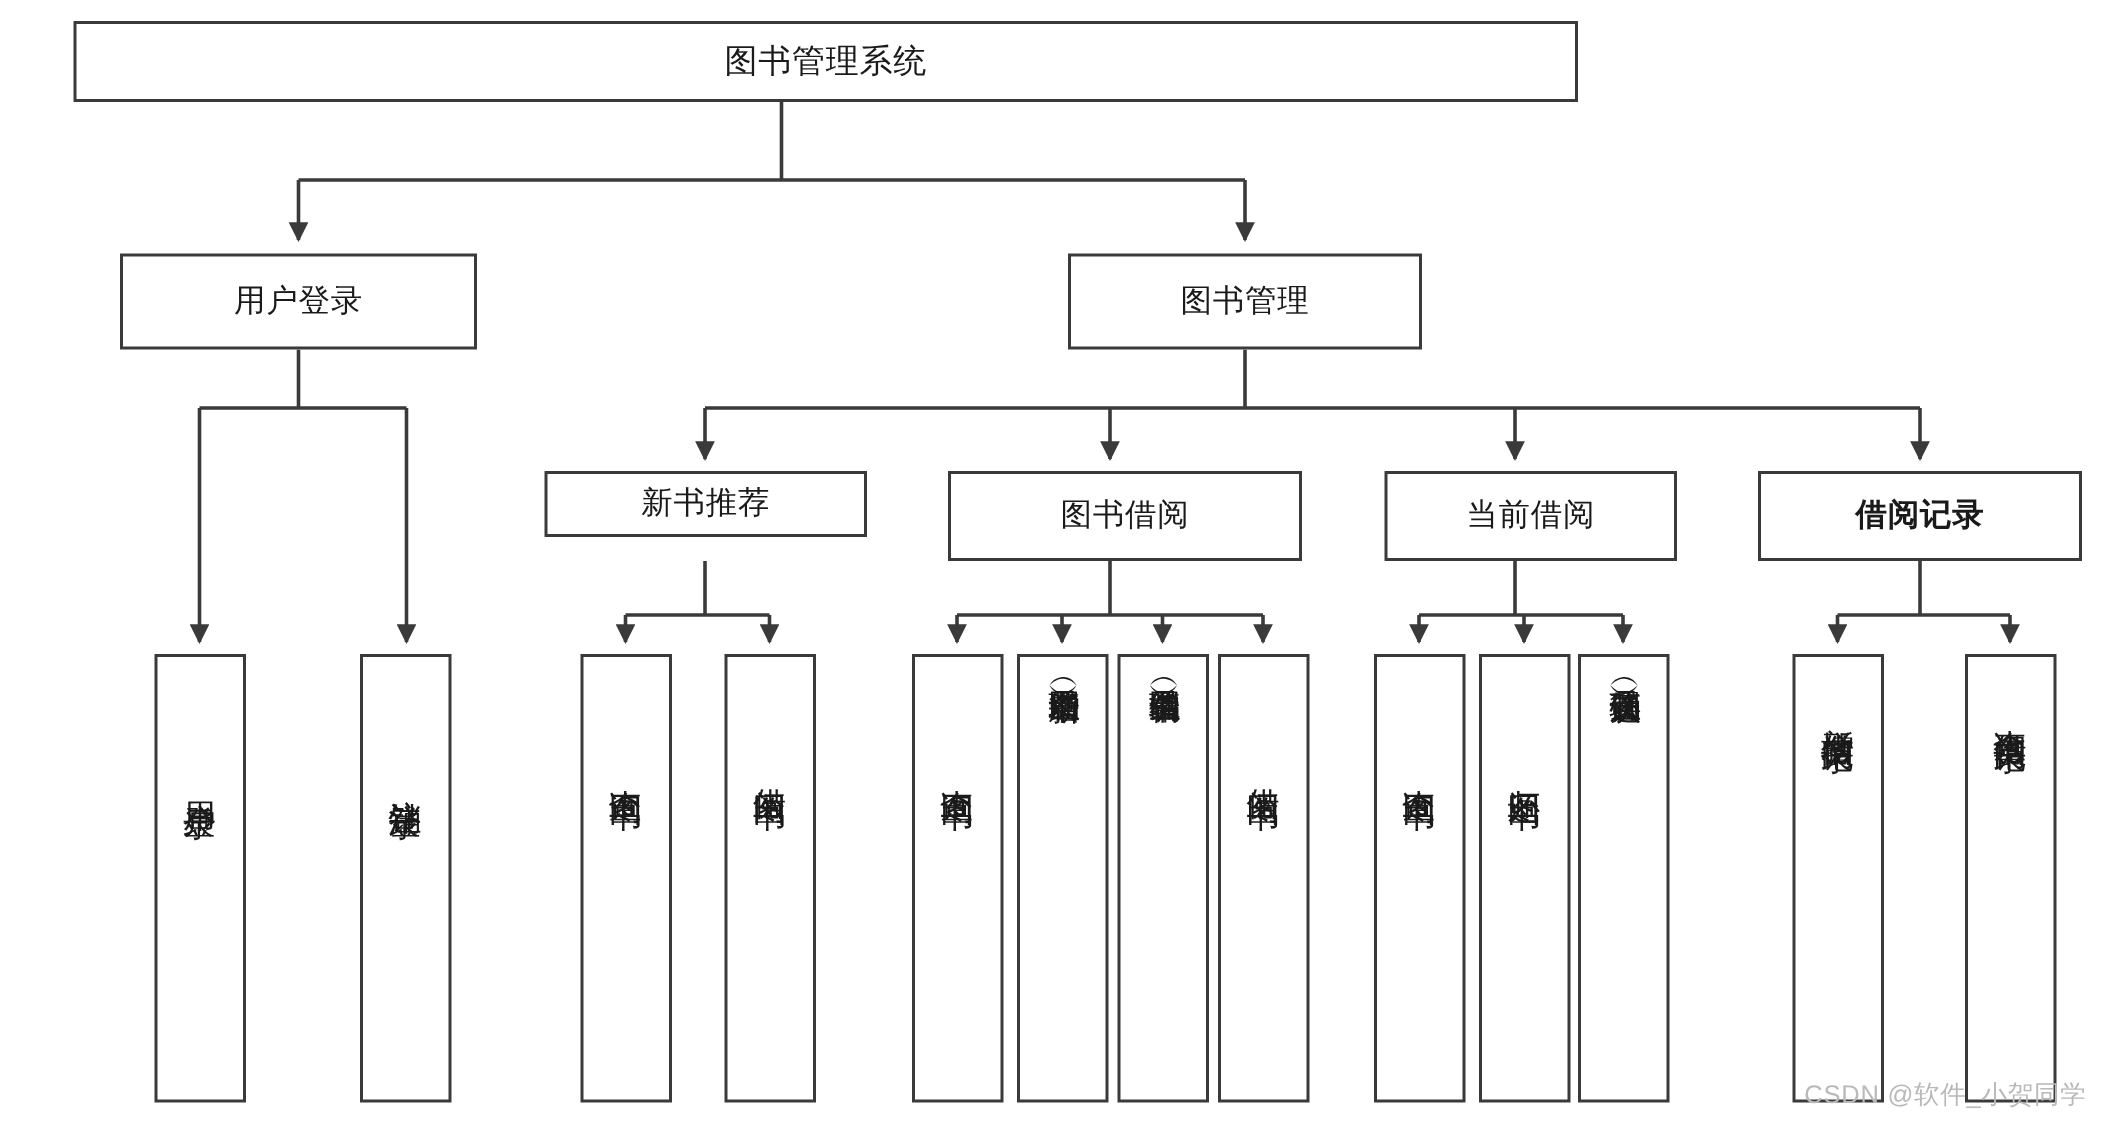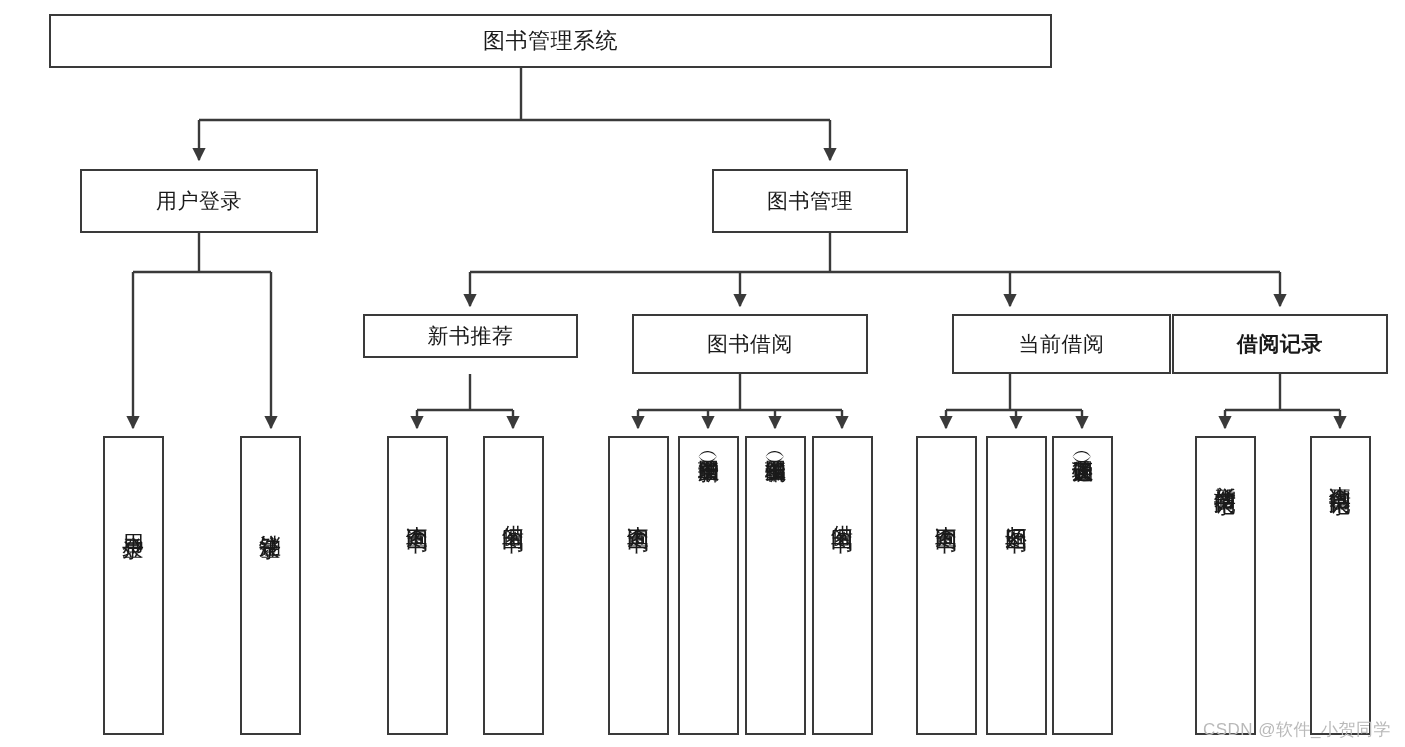--- a/index.html
+++ b/index.html
@@ -130,31 +130,31 @@
     </g>
   </svg>
 
   <div class="node horizontal root" style="left:20px; top:14px; width:1003px; height:54px;margin-left:29px;">
     <span class="label">图书管理系统</span>
   </div>
 
   <div class="node horizontal" style="left:80px; top:169px; width:238px; height:64px;">
     <span class="label">用户登录</span>
   </div>
-  <div class="node horizontal" style="left:712px; top:169px; width:196px; height:64px;">
+  <div class="node horizontal" style="left:712px; top:169px; width:236px; height:64px;">
     <span class="label">图书管理</span>
   </div>
 
   <div class="node horizontal" style="left:363px; top:314px; width:215px; height:44px;">
     <span class="label">新书推荐</span>
   </div>
   <div class="node horizontal" style="left:632px; top:314px; width:236px; height:60px;">
     <span class="label">图书借阅</span>
   </div>
-  <div class="node horizontal" style="left:952px; top:314px; width:219px; height:60px;">
+  <div class="node horizontal" style="left:923px; top:314px; width:195px; height:60px;">
     <span class="label">当前借阅</span>
   </div>
   <div class="node horizontal" style="left:1172px; top:314px; width:216px; height:60px;font-weight:bold;">
     <span class="label">借阅记录</span>
   </div>
 
   <div class="node vertical" style="left:103px; top:436px; width:61px; height:299px; padding-top:78px;">
     <span class="label">用户登录</span>
   </div>
   <div class="node vertical" style="left:240px; top:436px; width:61px; height:299px; padding-top:78px;">

